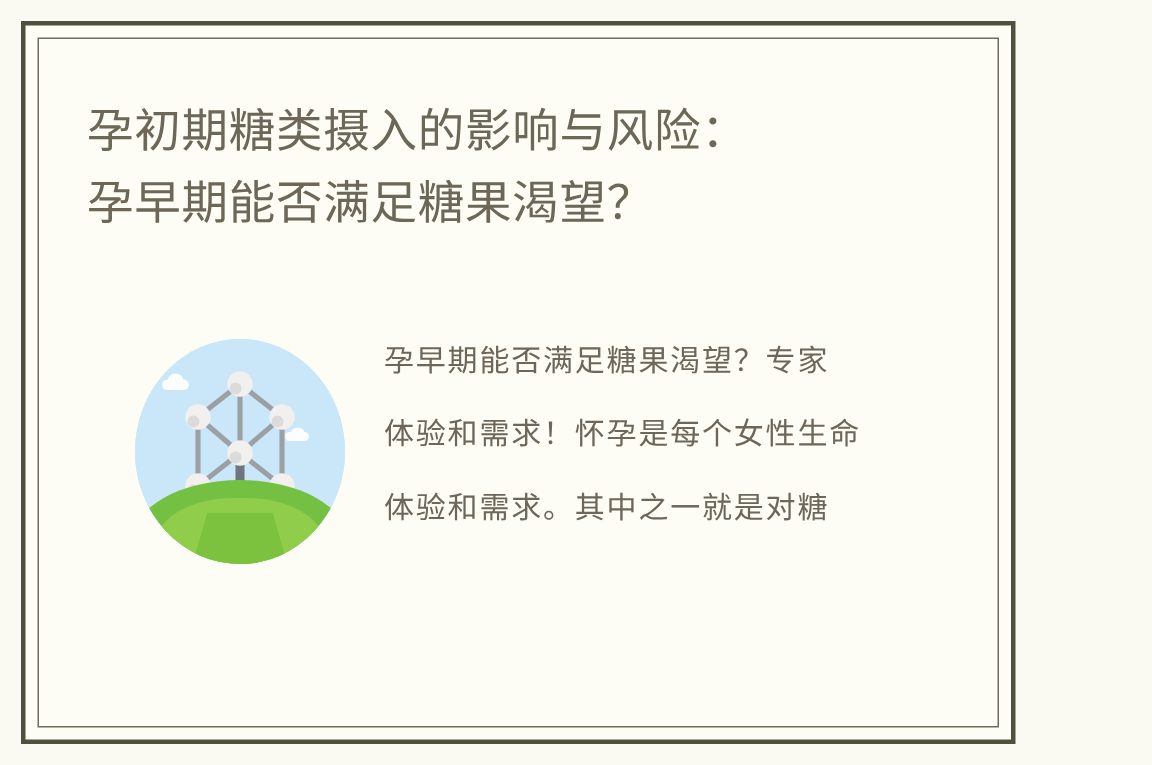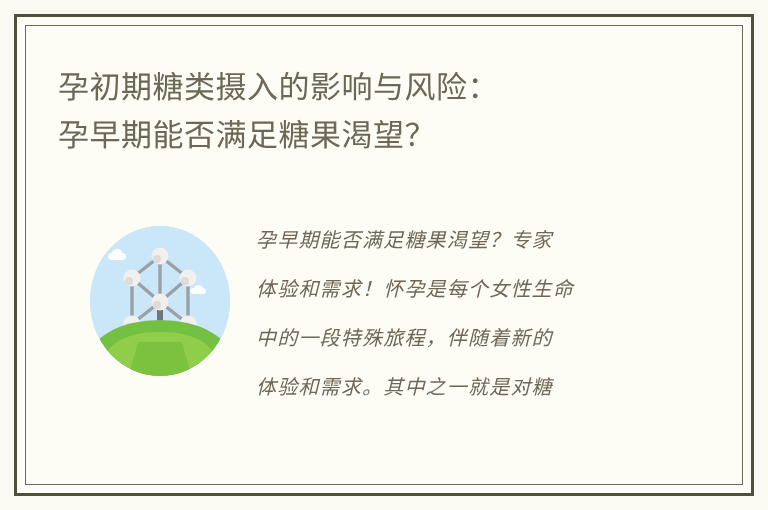--- a/index.html
+++ b/index.html
@@ -12,21 +12,21 @@
     overflow: hidden;
     background: #fbfaf2;
     font-family: "Liberation Sans", "DejaVu Sans", sans-serif;
   }
 
   
   .article-card {
     position: absolute;
     left: 14px;
     top: 14px;
-    width: 740px;
+    width: 663px;
     height: 482px;
     box-sizing: border-box;
     background: #fdfdf6;
     border: 3px solid #50503f;
   }
   .article-card-inner {
     position: absolute;
     left: 8px;
     top: 8px;
     right: 8px;
@@ -140,21 +140,20 @@
   
   .body-text {
     position: absolute;
     left: 200px;
     top: 12px;
     width: 440px;
   }
   .body-line {
     display: block;
     font-family: "DejaVu Serif", "Liberation Serif", serif;
-    font-style: italic;
     font-size: 20px;
     line-height: 49px;
     letter-spacing: 1.2px;
     color: #6e6759;
     white-space: nowrap;
   }
 </style>
 </head>
 <body>
 
@@ -212,19 +211,18 @@
 
           <div class="grass-dark"></div>
           <div class="grass-light"></div>
           <div class="grass-mid"></div>
         </div>
       </div>
 
       <div class="body-text">
         <span class="body-line">孕早期能否满足糖果渴望？专家</span>
         <span class="body-line">体验和需求！怀孕是每个女性生命</span>
-        <span class="body-line">中的一段特殊旅程，伴随着新的</span>
         <span class="body-line">体验和需求。其中之一就是对糖</span>
       </div>
 
     </div>
   </div>
 </div>
 
 </body></html>

